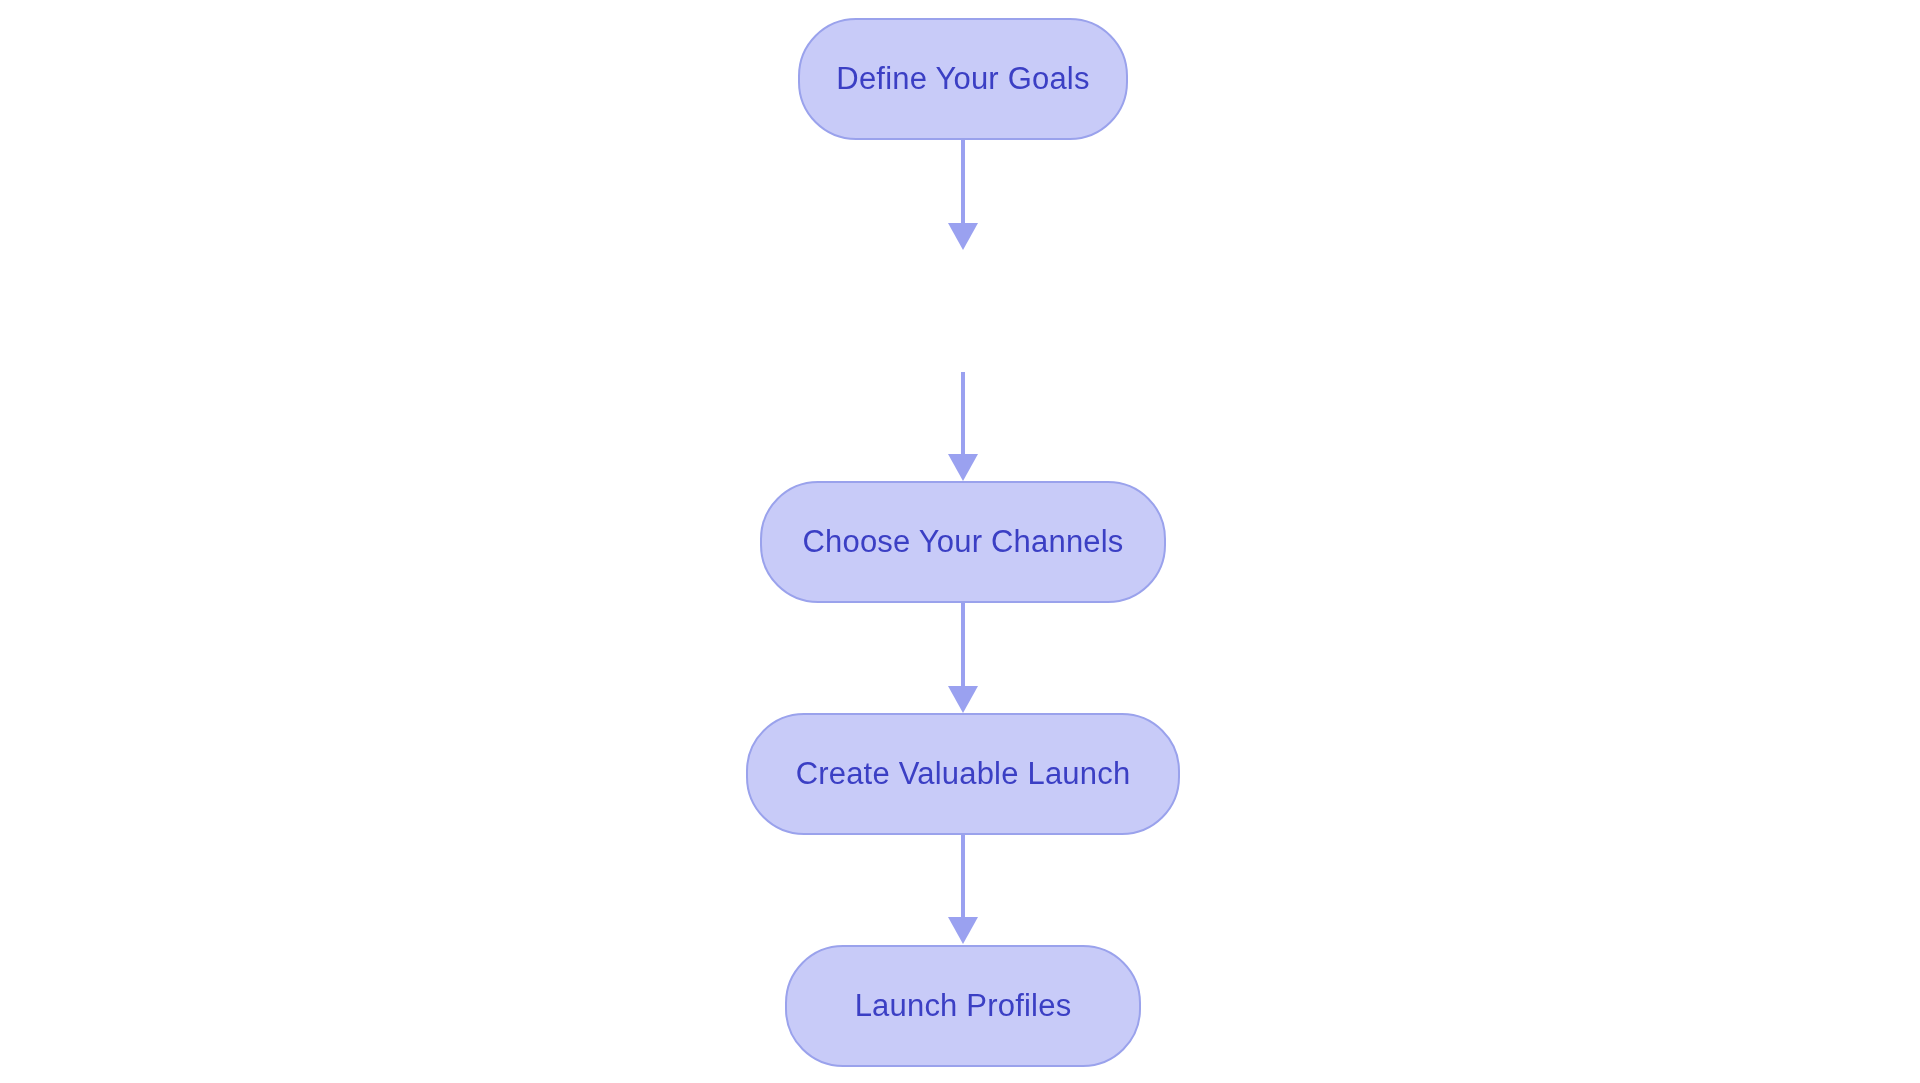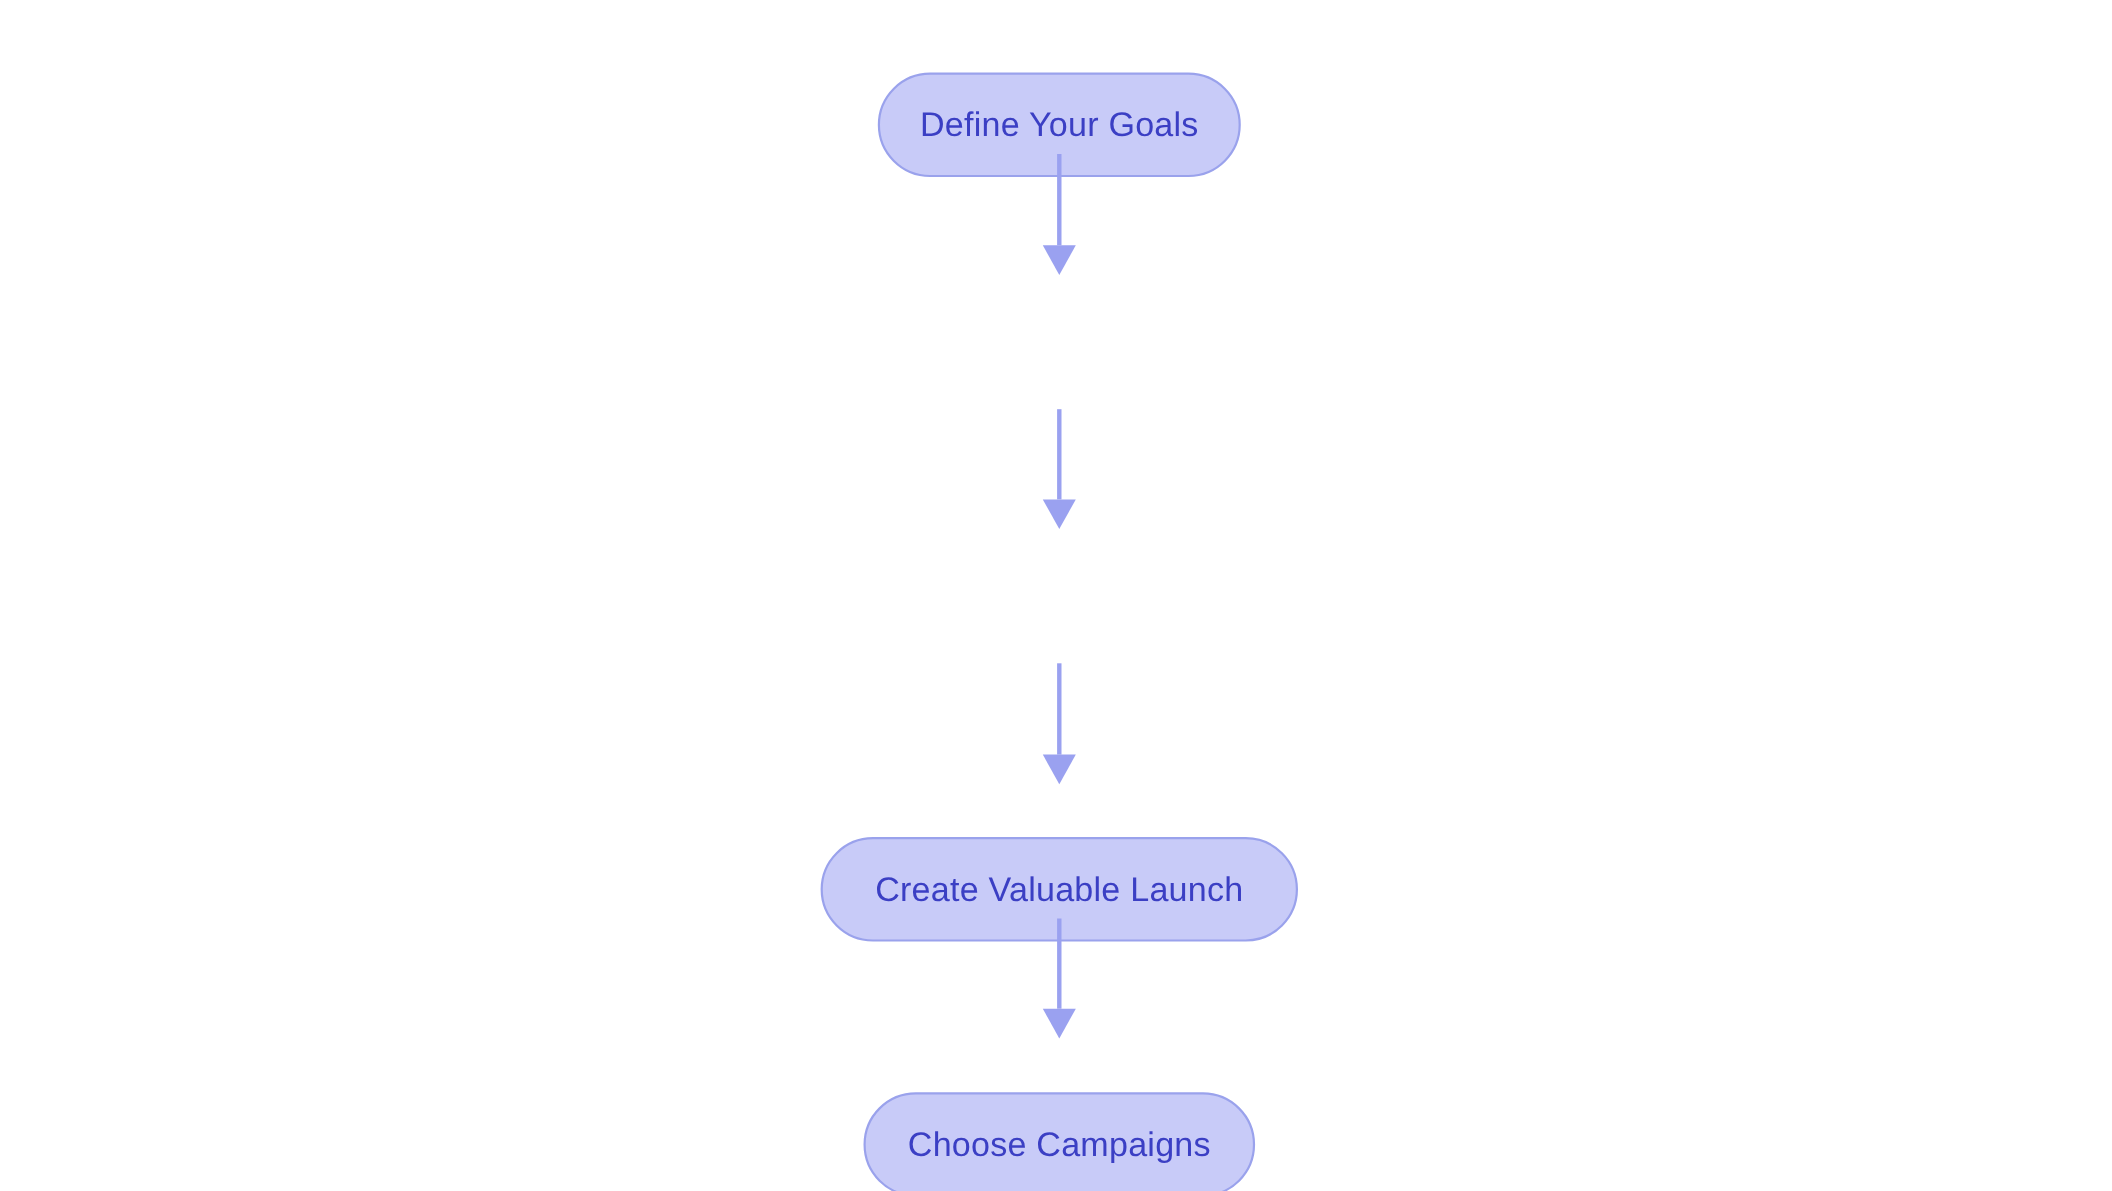--- a/index.html
+++ b/index.html
@@ -10,35 +10,34 @@
   #canvas {
     position: relative;
     width: 1920px;
     height: 1083px;
     background: #ffffff;
     overflow: hidden;
     font-family: "Liberation Sans", sans-serif;
   }
   .flow-node {
     position: absolute;
-    height: 95px;
+    height: 122px;
     box-sizing: border-box;
     background: #c8cbf8;
     border: 2px solid #9aa2ec;
     border-radius: 58px;
     display: flex;
     align-items: center;
     justify-content: center;
     color: #3b3fc4;
     font-size: 31px;
     font-weight: 400;
     letter-spacing: 0.2px;
     white-space: nowrap;
     text-align: center;
-    margin-top: 48px;
   }
   .node-1 { left: 798px;  top: 18px;  width: 330px; }
   .node-2 { left: 693px;  top: 250px; width: 540px; }
   .node-3 { left: 760px;  top: 481px; width: 406px; }
   .node-4 { left: 746px;  top: 713px; width: 434px; }
   .node-5 { left: 785px;  top: 945px; width: 356px; }
 
   .arrow-stem {
     position: absolute;
     left: 961px;          
@@ -71,24 +70,25 @@
 
   <div class="flow-node node-1">Define Your Goals</div>
 
   <div class="arrow-stem stem-1"></div>
   <div class="arrow-head head-1"></div>
 
 
   <div class="arrow-stem stem-2"></div>
   <div class="arrow-head head-2"></div>
 
+  <div class="flow-node node-3">Choose Your Channels</div>
 
   <div class="arrow-stem stem-3"></div>
   <div class="arrow-head head-3"></div>
 
   <div class="flow-node node-4">Create Valuable Launch</div>
 
   <div class="arrow-stem stem-4"></div>
   <div class="arrow-head head-4"></div>
 
-  <div class="flow-node node-5">Choose Campaigns</div>
+  <div class="flow-node node-5">Launch Profiles</div>
 
 </div>
 
 </body></html>

